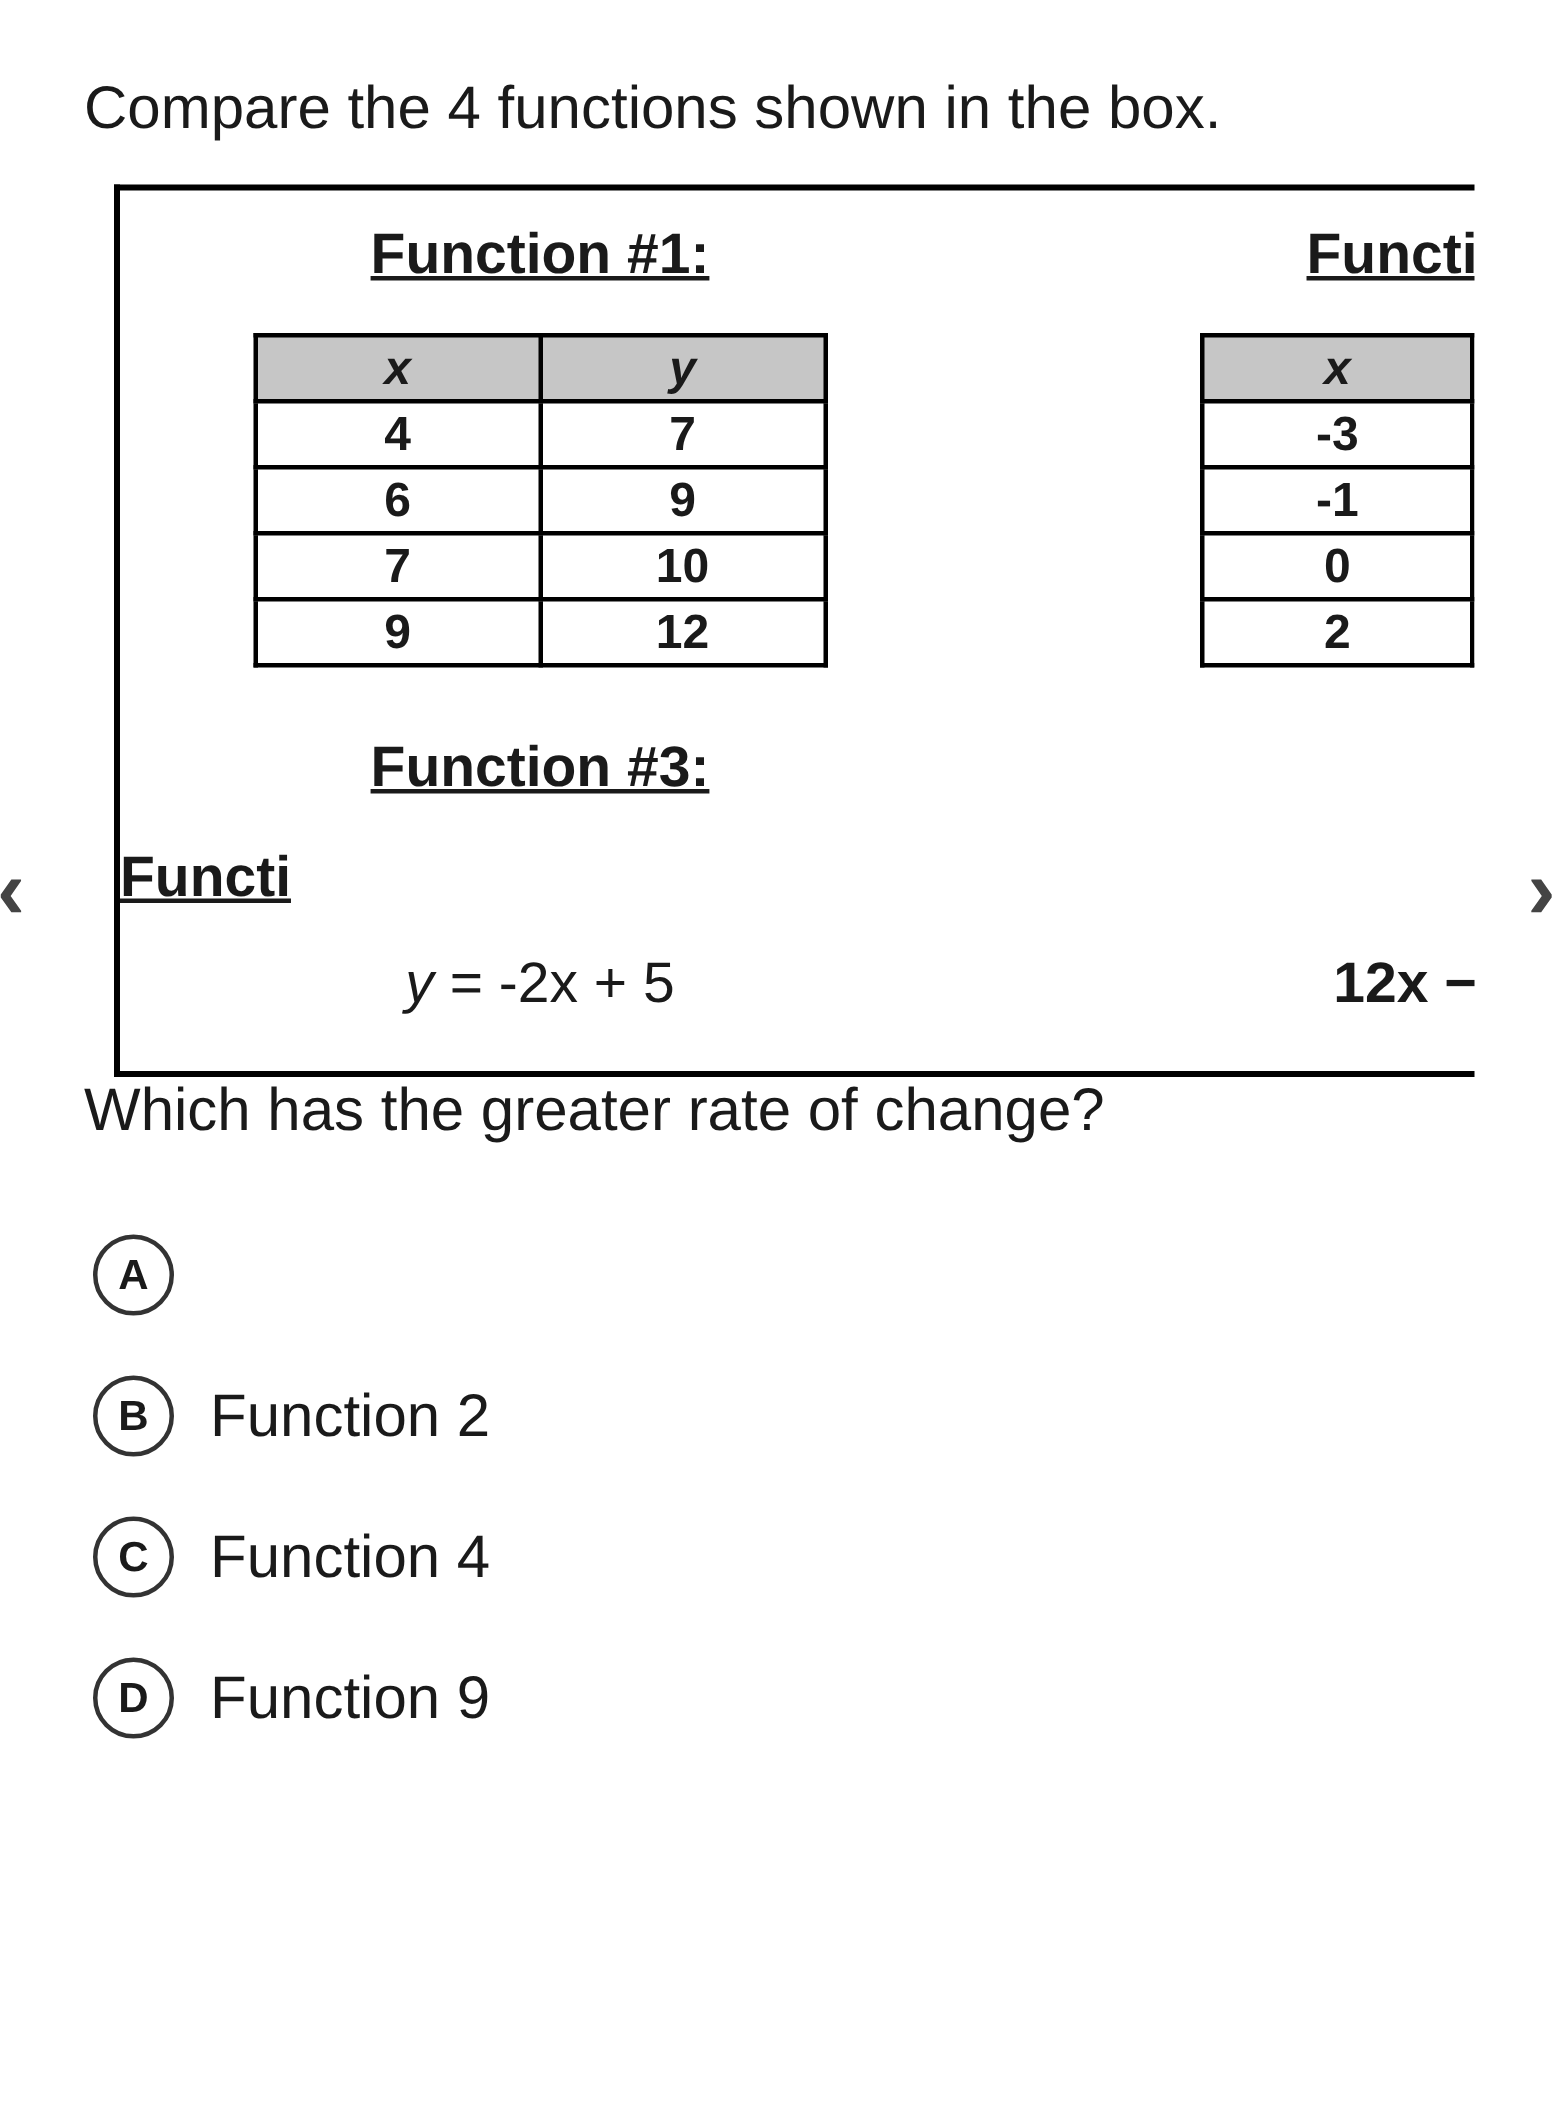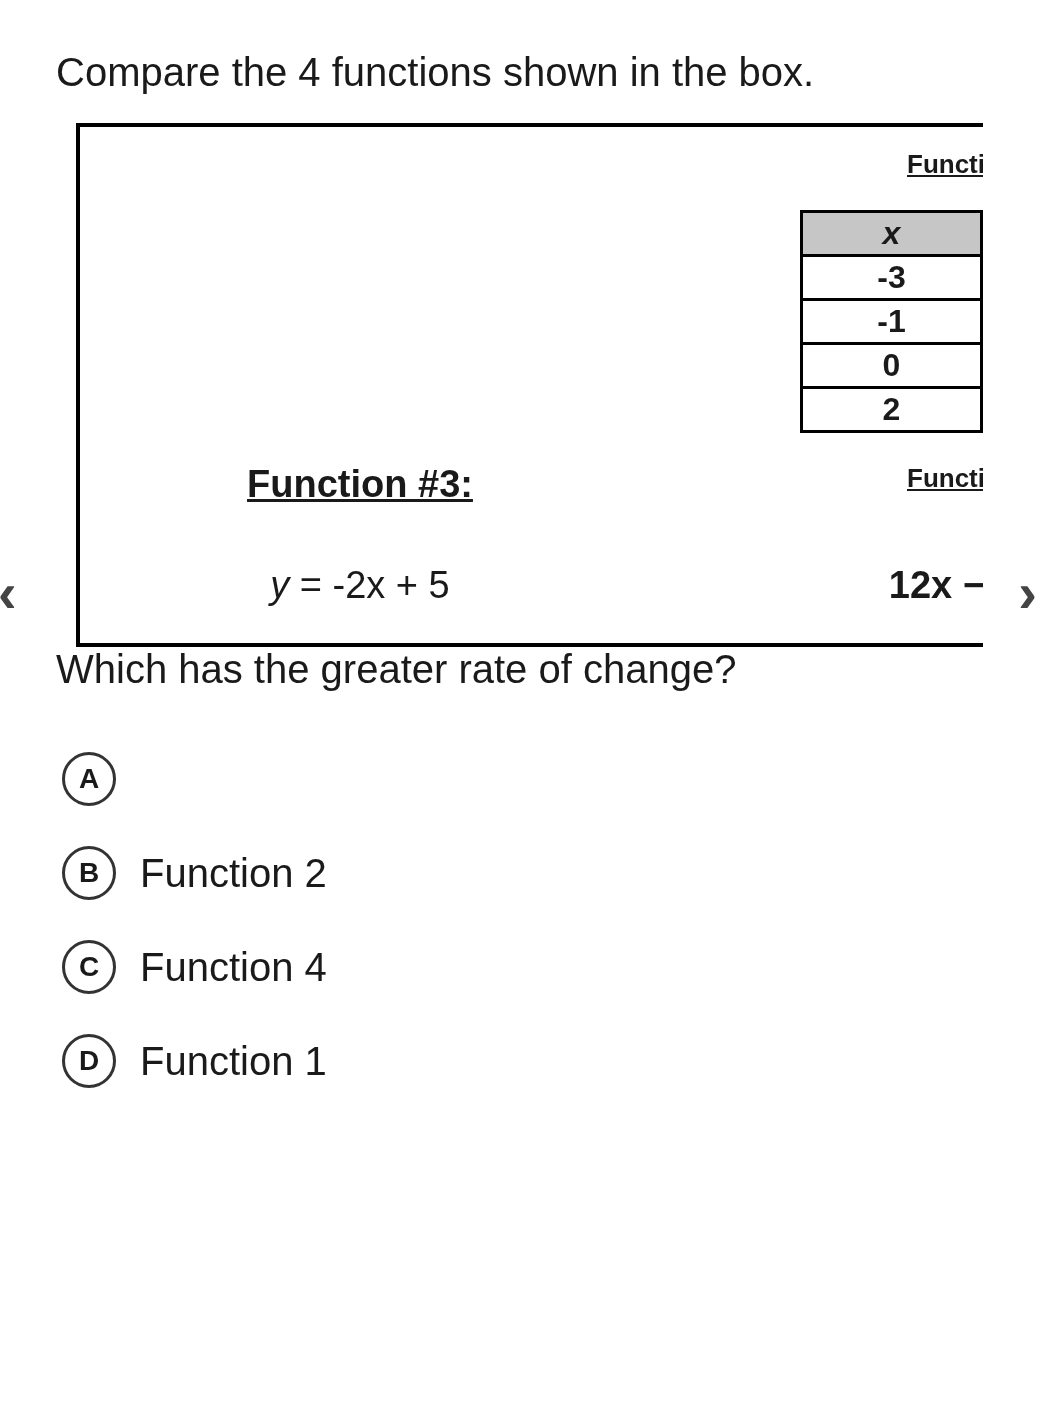--- a/index.html
+++ b/index.html
@@ -48,21 +48,21 @@
   .fn-title {
     font-family: Verdana, Arial, sans-serif;
     font-size: 38px;
     font-weight: 700;
     text-decoration: underline;
     display: inline-block;
     margin-bottom: 30px;
   }
   .fn-title-right {
     font-family: Verdana, Arial, sans-serif;
-    font-size: 26px;
+    font-size: 38px;
     font-weight: 700;
     text-decoration: underline;
   }
   table.xy {
     border-collapse: collapse;
     margin: 0 auto;
   }
   table.xy th, table.xy td {
     border: 3px solid #000;
     font-family: Verdana, Arial, sans-serif;
@@ -77,21 +77,21 @@
   }
   .t1 th, .t1 td { width: 190px; }
   .t2 th, .t2 td { width: 180px; }
   .t2 { margin-right: -4px; float: right; }
   .eq {
     font-family: Verdana, Arial, sans-serif;
     font-size: 38px;
     font-weight: 400;
   }
   .eq .y { font-style: italic; }
-  .row2 { margin-top: 30px; }
+  .row2 { margin-top: 46px; flex-direction: column; }
   .row3 { margin-top: 28px; }
   .question {
     font-size: 40px;
     margin-bottom: 60px;
   }
   .options { padding-left: 6px; }
   .option {
     display: flex;
     align-items: center;
     margin-bottom: 40px;
@@ -143,20 +143,47 @@
 <div class="chev chev-right">›</div>
 
 <div class="page">
 
   <div class="prompt">Compare the 4 functions shown in the box.</div>
 
   <div class="box-wrap">
     <div class="box">
 
       <div class="row">
+        <div class="col1">
+          <span class="fn-title">Function #1:</span>
+          <table class="xy t1">
+            <tbody>
+                <tr>
+              <th>x</th>
+              <th>y</th>
+            </tr>
+            <tr>
+              <td>4</td>
+              <td>7</td>
+            </tr>
+            <tr>
+              <td>6</td>
+              <td>9</td>
+            </tr>
+            <tr>
+              <td>7</td>
+              <td>10</td>
+            </tr>
+            <tr>
+              <td>9</td>
+              <td>12</td>
+            </tr>
+          </tbody>
+            </table>
+        </div>
         <div class="col2">
           <span class="fn-title-right">Functi</span>
           <div class="clear"></div>
           <div style="height:30px"></div>
           <table class="xy t2">
             <tbody>
                 <tr>
               <th>x</th>
             </tr>
             <tr>
@@ -209,17 +236,17 @@
     <div class="option">
       <div class="circle">B</div>
       <div class="opt-label">Function 2</div>
     </div>
     <div class="option">
       <div class="circle">C</div>
       <div class="opt-label">Function 4</div>
     </div>
     <div class="option">
       <div class="circle">D</div>
-      <div class="opt-label">Function 1</div>
+      <div class="opt-label">Function 9</div>
     </div>
   </div>
 
 </div>
 
 </body></html>

